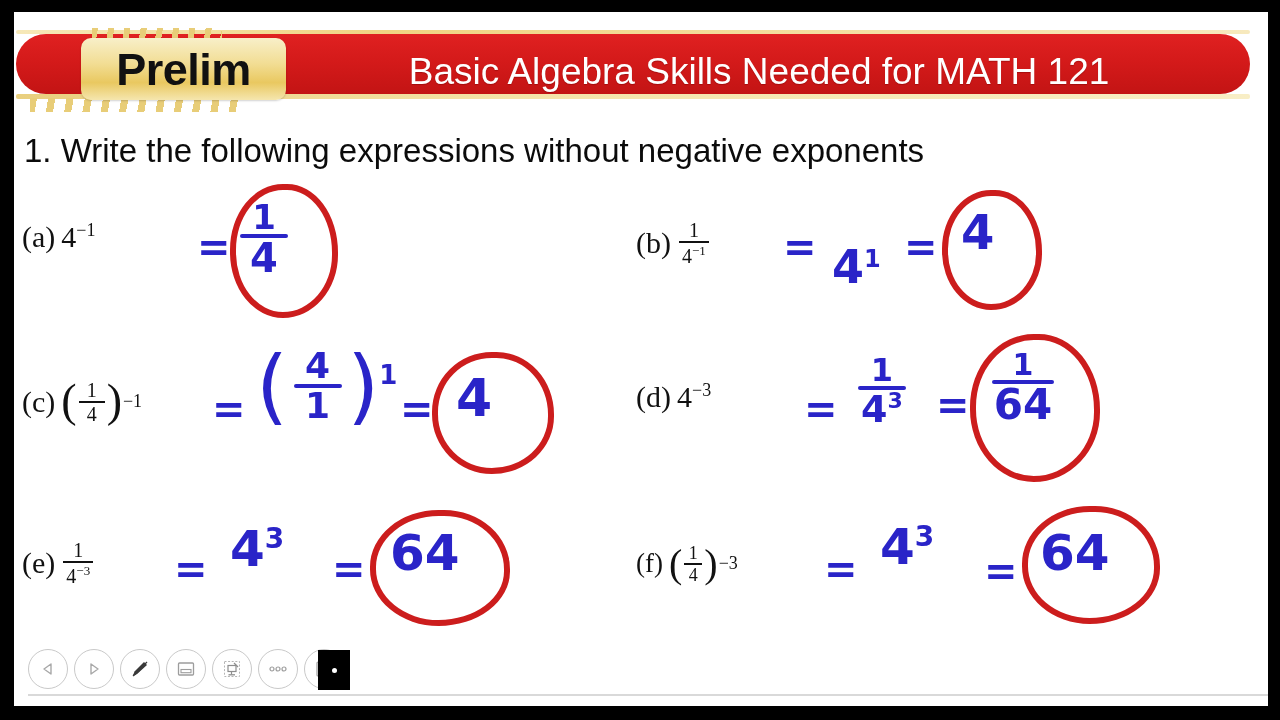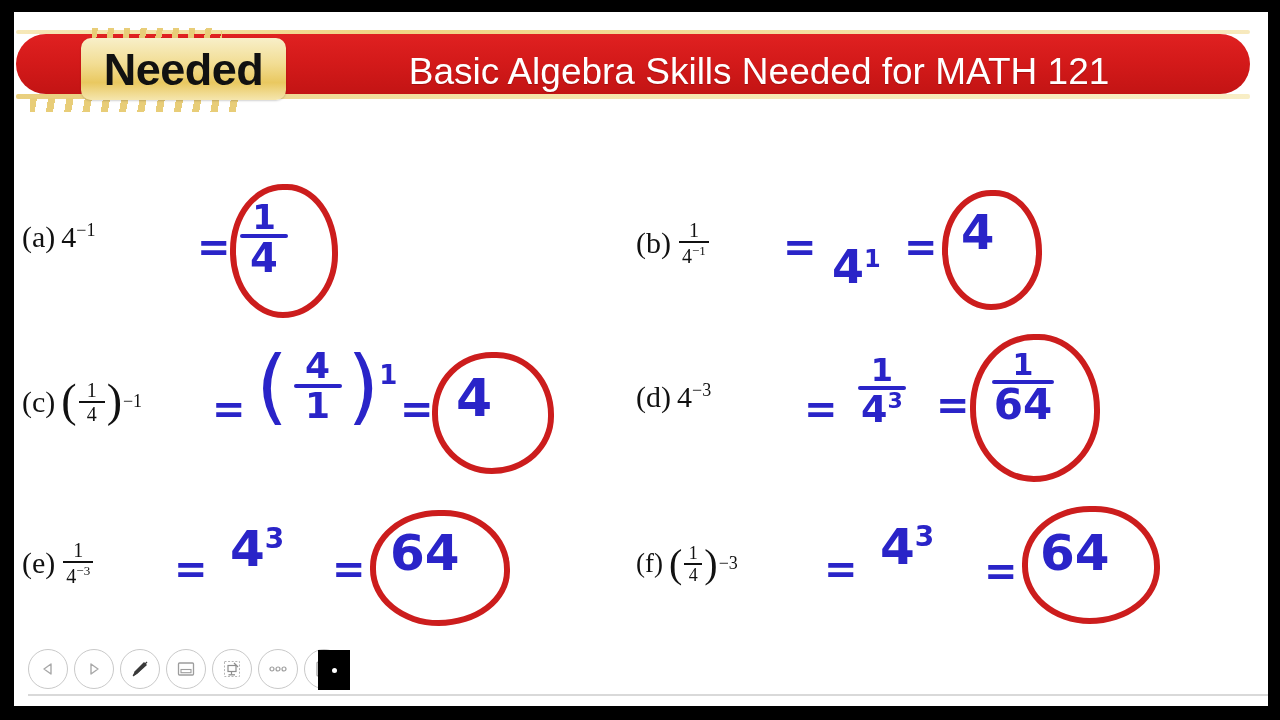--- a/index.html
+++ b/index.html
@@ -153,25 +153,26 @@
 <div class="screen">
   <div class="slide">
 
     <div>
       <div class="banner-top-line"></div>
       <div class="banner"></div>
       <div class="banner-bottom-line"></div>
       <div class="ticks"></div>
       <div class="ticks2"></div>
       <div class="prelim-tab">
-        <span>Needed</span>
+        <span>Prelim</span>
       </div>
       <div class="banner-title">Basic Algebra Skills Needed for MATH 121</div>
     </div>
 
+    <div class="prompt">1. Write the following expressions without negative exponents</div>
 
     <div class="row row-1">
 
       <div class="cell cell-left">
         <div class="printed">
           <span class="label">(a)</span>
           <span class="pexp"><span>4</span><sup>−1</sup></span>
         </div>
         <div class="hand eq" style="left:175px;top:42px;">=</div>
         <div class="hand" style="left:218px;top:18px;">

